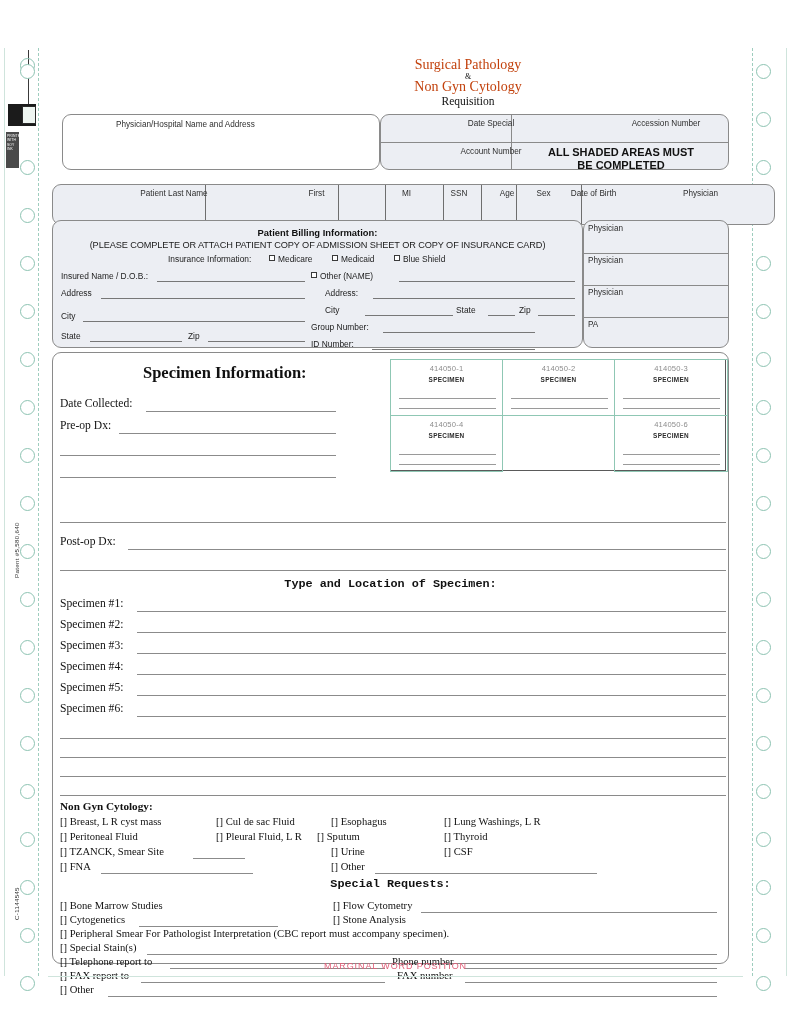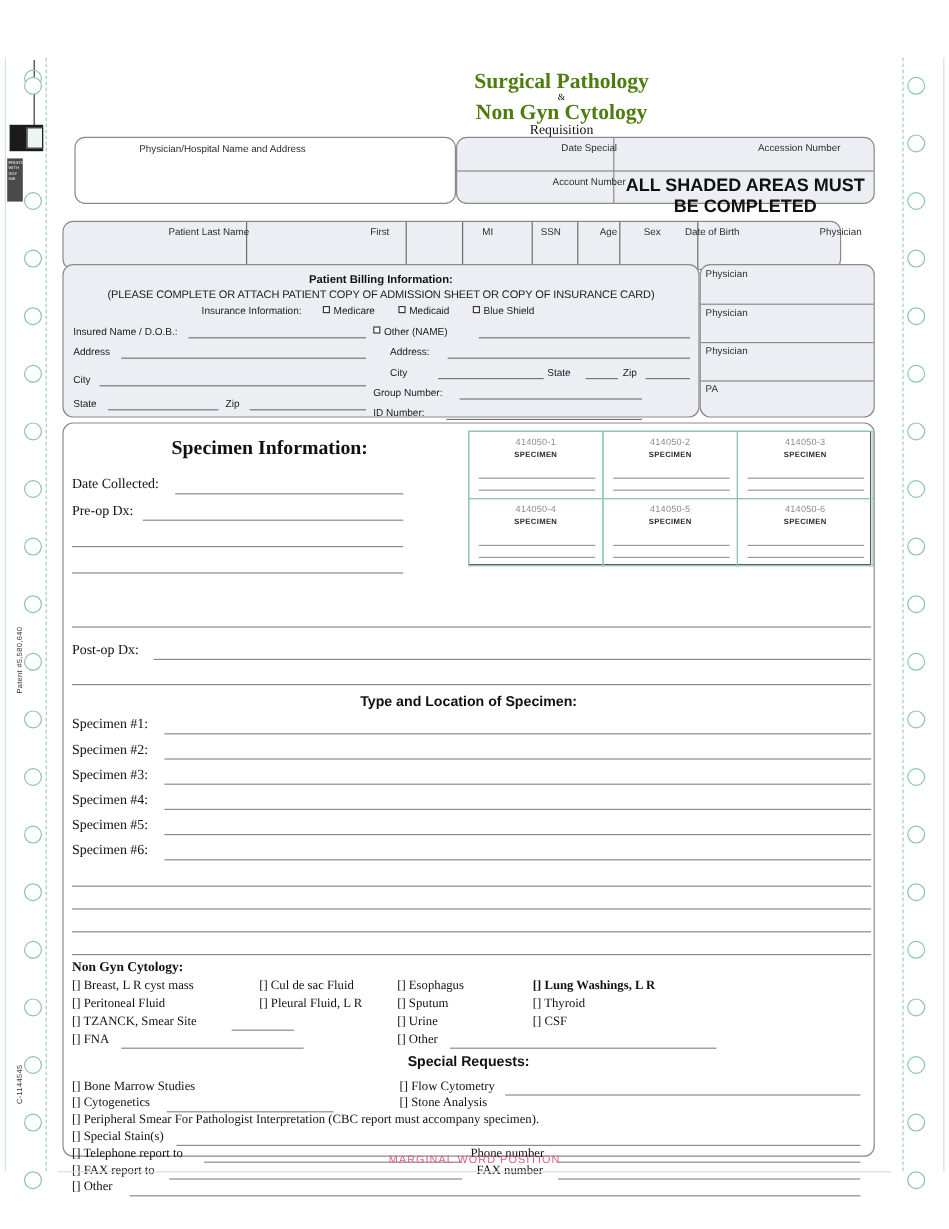--- a/index.html
+++ b/index.html
@@ -89,33 +89,33 @@
     font-family: "Liberation Serif", serif; font-size: 6.6px;
     letter-spacing: 2.6px; color: #111; margin-top: 1px;
   }
   .lab-addr {
     font-family: "Liberation Serif", serif; font-size: 6.4px;
     color: #111; margin-top: 2px; line-height: 1.45;
   }
 
   .title-block { position: absolute; left: 330px; top: 10px; width: 180px; text-align: center; }
   .title-l1, .title-l3 {
-    font-family: "Liberation Serif", serif; font-weight: 700;
-    font-size: 18px; color: #4d7c0f; line-height: 1.05;
+    font-family: "Liberation Serif", serif; font-weight: 400;
+    font-size: 14px; color: #c2410c; line-height: 1.05;
   }
   .title-amp { font-family: "Liberation Serif", serif; font-size: 8px; line-height: .9; color: #111; }
   .title-l4 { font-family: "Liberation Serif", serif; font-size: 11.5px; color: #111; line-height: 1.1; }
 
   
   .lbl { font-size: 8.2px; color: #2e2e2e; margin-left: 45px; }
   .lbl-c { text-align: center; }
   .cell-div { position: absolute; background: #8a8a8a; }
 
   .shaded-note {
-    position: absolute; font-weight: 700; font-size: 15px;
+    position: absolute; font-weight: 700; font-size: 11px;
     color: #111; text-align: center; line-height: 1.18;
   }
 
   
   .pr-div { position: absolute; top: 0; width: 1px; height: 100%; background: #6e6e6e; }
 
   
   .bill-title { font-weight: 700; font-size: 9.4px; color: #111; text-align: center; }
   .bill-sub { font-size: 9.2px; color: #1b1b1b; text-align: center; letter-spacing: -.1px; }
   .cb {
@@ -137,21 +137,21 @@
 
   
   .lblgrid { position: absolute; border: 1px solid #5a5a5a; background: #fff; }
   .lblcell { position: absolute; border: 1px solid #8fc7b4; }
   .lblnum { font-size: 7.6px; color: #8c8c8c; text-align: center; letter-spacing: .2px; }
   .lblspec { font-size: 6.4px; color: #2b2b2b; text-align: center; font-weight: 700; letter-spacing: .3px; }
   .lblrule { position: absolute; height: 0; border-bottom: 1px solid #9a9a9a; }
 
   
   .ctr-head {
-    font-family: Liberation Sans, sans-serif; font-weight: 700;
+    font-family: Liberation Mono, monospace; font-weight: 700;
     font-size: 11.8px; color: #111; text-align: center;
   }
 
   
   .cbi { position: absolute; font-family: "Liberation Serif", serif; font-size: 10.6px; color: #111; white-space: nowrap; }
   .sec-head { font-family: "Liberation Serif", serif; font-weight: 700; font-size: 11.2px; color: #111; }
 
   .marginal {
     position: absolute; width: 100%; text-align: center;
     font-size: 9px; color: #e0607a; letter-spacing: .9px; font-weight: 400;
@@ -236,21 +236,21 @@
     <div class="cell-div" style="left:0;top:27px;width:100%;height:1px;"></div>
     <div class="lbl lbl-c" style="position:absolute;left:0;top:4px;width:130px;">Date Special</div>
     <div class="lbl lbl-c" style="position:absolute;left:131px;top:4px;width:218px;">Accession Number</div>
     <div class="lbl lbl-c" style="position:absolute;left:0;top:32px;width:130px;">Account Number</div>
     <div class="shaded-note" style="left:131px;top:31px;width:218px;">
       <div>ALL SHADED AREAS MUST</div>
       <div>BE COMPLETED</div>
     </div>
   </div>
 
-  <div class="frame" style="left:4px; top:136px; width:649px; height:41px;">
+  <div class="frame" style="left:4px; top:136px; width:723px; height:41px;">
     <div class="pr-div" style="left:152px;"></div>
     <div class="pr-div" style="left:285px;"></div>
     <div class="pr-div" style="left:332px;"></div>
     <div class="pr-div" style="left:390px;"></div>
     <div class="pr-div" style="left:428px;"></div>
     <div class="pr-div" style="left:463px;"></div>
     <div class="pr-div" style="left:528px;"></div>
 
     <div class="lbl lbl-c" style="position:absolute;left:0;top:4px;width:152px;">Patient Last Name</div>
     <div class="lbl lbl-c" style="position:absolute;left:152px;top:4px;width:133px;">First</div>
@@ -347,26 +347,20 @@
         <div class="lblrule" style="left:8px;top:38px;width:97px;"></div>
         <div class="lblrule" style="left:8px;top:48px;width:97px;"></div>
       </div>
 
       <div class="lblcell" style="left:-1px;top:55px;width:113px;height:57px;">
         <div class="lblnum" style="position:absolute;left:0;top:4px;width:100%;">414050-4</div>
         <div class="lblspec" style="position:absolute;left:0;top:16px;width:100%;">SPECIMEN</div>
         <div class="lblrule" style="left:8px;top:38px;width:97px;"></div>
         <div class="lblrule" style="left:8px;top:48px;width:97px;"></div>
       </div>
-      <div class="lblcell" style="left:111px;top:55px;width:113px;height:57px;">
-        <div class="lblnum" style="position:absolute;left:0;top:4px;width:100%;">414050-5</div>
-        <div class="lblspec" style="position:absolute;left:0;top:16px;width:100%;">SPECIMEN</div>
-        <div class="lblrule" style="left:8px;top:38px;width:97px;"></div>
-        <div class="lblrule" style="left:8px;top:48px;width:97px;"></div>
-      </div>
       <div class="lblcell" style="left:223px;top:55px;width:114px;height:57px;">
         <div class="lblnum" style="position:absolute;left:0;top:4px;width:100%;">414050-6</div>
         <div class="lblspec" style="position:absolute;left:0;top:16px;width:100%;">SPECIMEN</div>
         <div class="lblrule" style="left:8px;top:38px;width:97px;"></div>
         <div class="lblrule" style="left:8px;top:48px;width:97px;"></div>
       </div>
     </div>
 
     <div class="sl" style="left:7px;top:169px;width:666px;"></div>
     <div class="serif-lbl" style="position:absolute;left:7px;top:182px;text-align:right;">Post-op Dx:</div>
@@ -404,26 +398,26 @@
     <div class="cbi" style="left:7px;top:478px;">[] Peritoneal Fluid</div>
     <div class="cbi" style="left:7px;top:493px;">[] TZANCK, Smear Site</div>
     <div class="sl" style="left:140px;top:505px;width:52px;"></div>
     <div class="cbi" style="left:7px;top:508px;">[] FNA</div>
     <div class="sl" style="left:48px;top:520px;width:152px;"></div>
 
     <div class="cbi" style="left:163px;top:463px;">[] Cul de sac Fluid</div>
     <div class="cbi" style="left:163px;top:478px;">[] Pleural Fluid, L R</div>
 
     <div class="cbi" style="left:278px;top:463px;">[] Esophagus</div>
-    <div class="cbi" style="left:278px;top:478px;">[] Sputum</div>
+    <div class="cbi" style="left:264px;top:478px;">[] Sputum</div>
     <div class="cbi" style="left:278px;top:493px;">[] Urine</div>
     <div class="cbi" style="left:278px;top:508px;">[] Other</div>
     <div class="sl" style="left:322px;top:520px;width:222px;"></div>
 
-    <div class="cbi" style="left:391px;top:463px;font-weight:bold;">[] Lung Washings, L R</div>
+    <div class="cbi" style="left:391px;top:463px;">[] Lung Washings, L R</div>
     <div class="cbi" style="left:391px;top:478px;">[] Thyroid</div>
     <div class="cbi" style="left:391px;top:493px;">[] CSF</div>
 
     <div class="ctr-head" style="position:absolute;left:0;top:524px;width:100%;">Special Requests:</div>
 
     <div class="cbi" style="left:7px;top:547px;">[] Bone Marrow Studies</div>
     <div class="cbi" style="left:280px;top:547px;">[] Flow Cytometry</div>
     <div class="sl" style="left:368px;top:559px;width:296px;"></div>
 
     <div class="cbi" style="left:7px;top:561px;">[] Cytogenetics</div>

